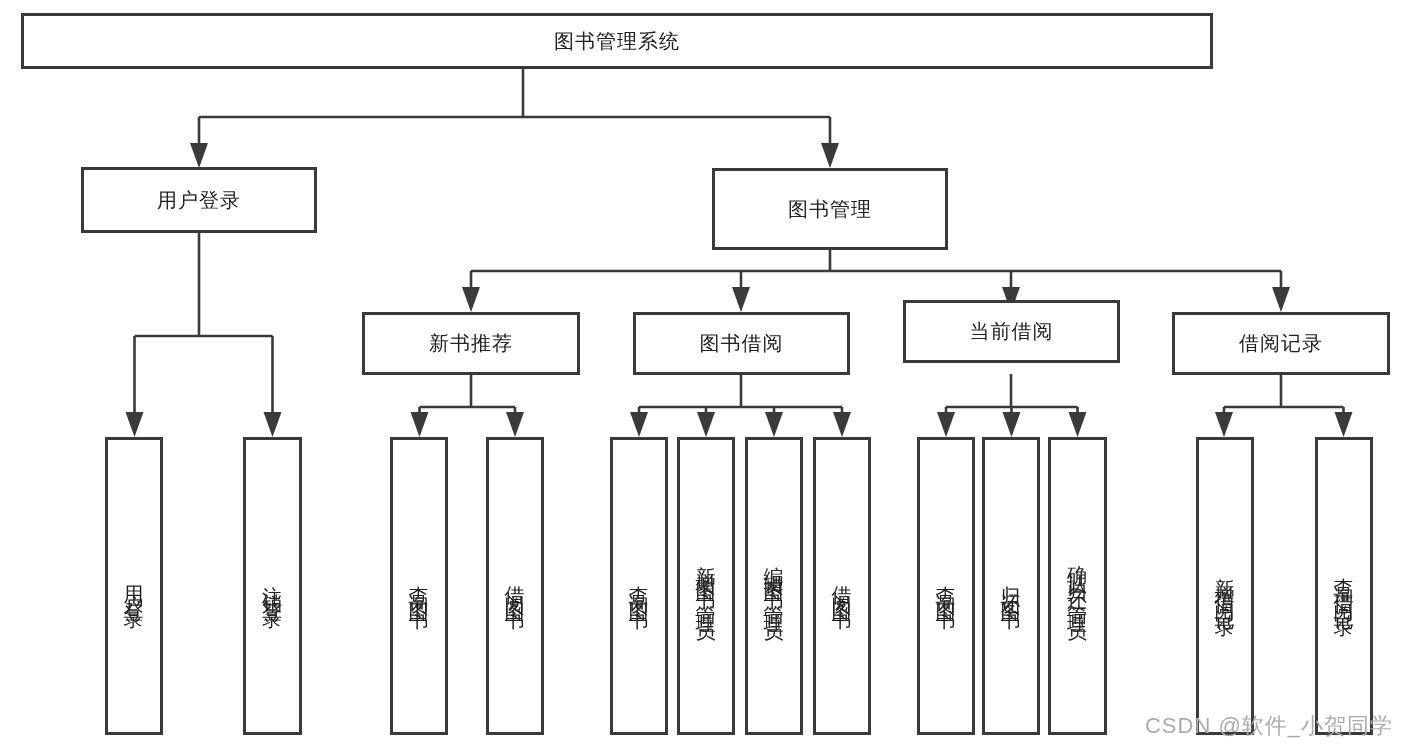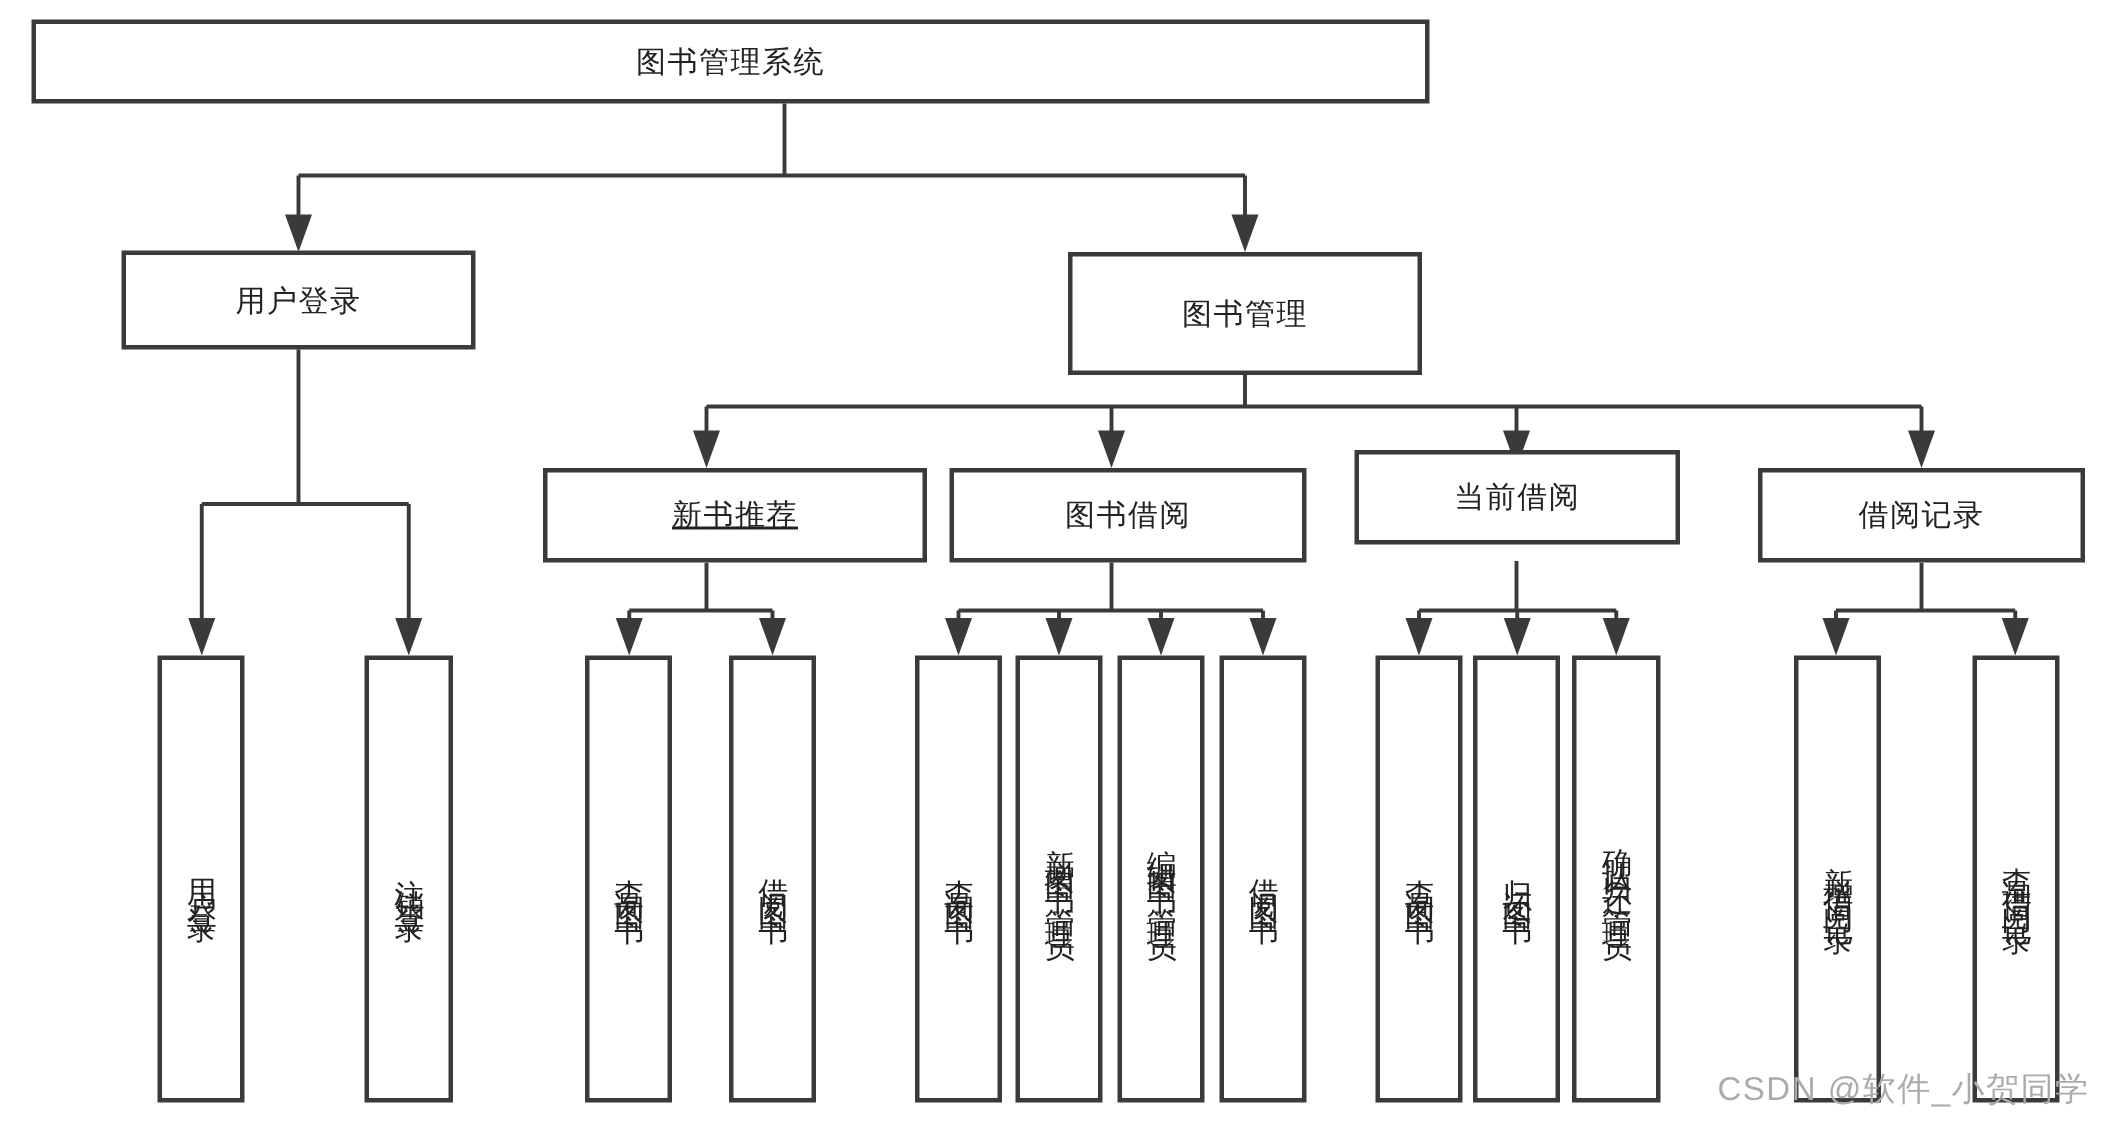--- a/index.html
+++ b/index.html
@@ -72,27 +72,27 @@
     <polygon points="765,412 783,412 774,437"></polygon>
     <polygon points="833,412 851,412 842,437"></polygon>
     <polygon points="937,412 955,412 946,437"></polygon>
     <polygon points="1002.5,412 1020.5,412 1011.5,437"></polygon>
     <polygon points="1068.5,412 1086.5,412 1077.5,437"></polygon>
     <polygon points="1215,412 1233,412 1224,437"></polygon>
     <polygon points="1334.5,412 1352.5,412 1343.5,437"></polygon>
   </g>
 </svg>
 
-<div class="node h" style="left:21px; top:13px; width:932px; height:56px;">图书管理系统</div>
+<div class="node h" style="left:21px; top:13px; width:1192px; height:56px;">图书管理系统</div>
 
 <div class="node h" style="left:81px; top:167px; width:236px; height:66px;">用户登录</div>
 <div class="node h" style="left:712px; top:168px; width:236px; height:82px;">图书管理</div>
 
-<div class="node h" style="left:362px; top:312px; width:256px; height:63px;text-decoration:underline;">新书推荐</div>
-<div class="node h" style="left:633px; top:312px; width:238px; height:63px;">图书借阅</div>
+<div class="node h" style="left:362px; top:312px; width:218px; height:63px;">新书推荐</div>
+<div class="node h" style="left:633px; top:312px; width:217px; height:63px;">图书借阅</div>
 <div class="node h" style="left:903px; top:300px; width:217px; height:63px;">当前借阅</div>
 <div class="node h" style="left:1172px; top:312px; width:218px; height:63px;">借阅记录</div>
 
 <div class="node" style="left:105px; top:437px; width:58px; height:298px;">
   <span class="vtext">用户登录</span>
 </div>
 <div class="node" style="left:243px; top:437px; width:59px; height:298px;">
   <span class="vtext">注销登录</span>
 </div>
 

